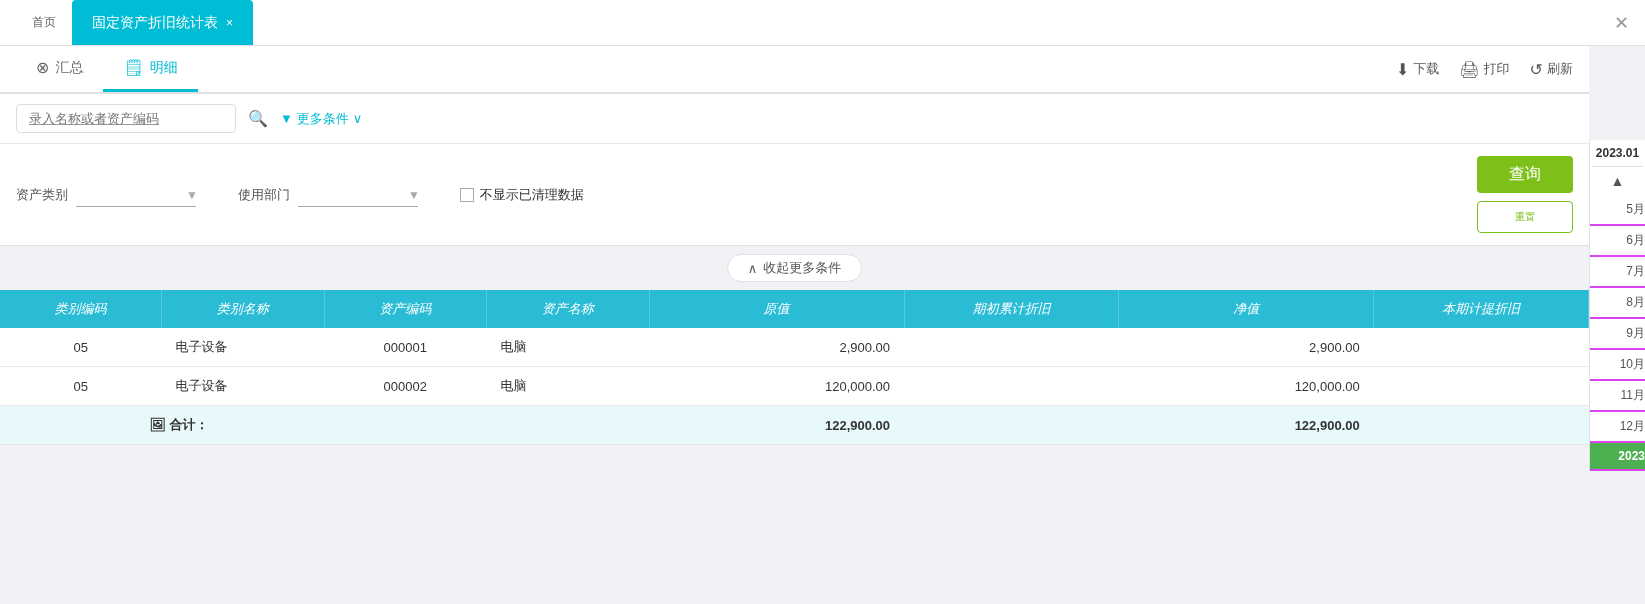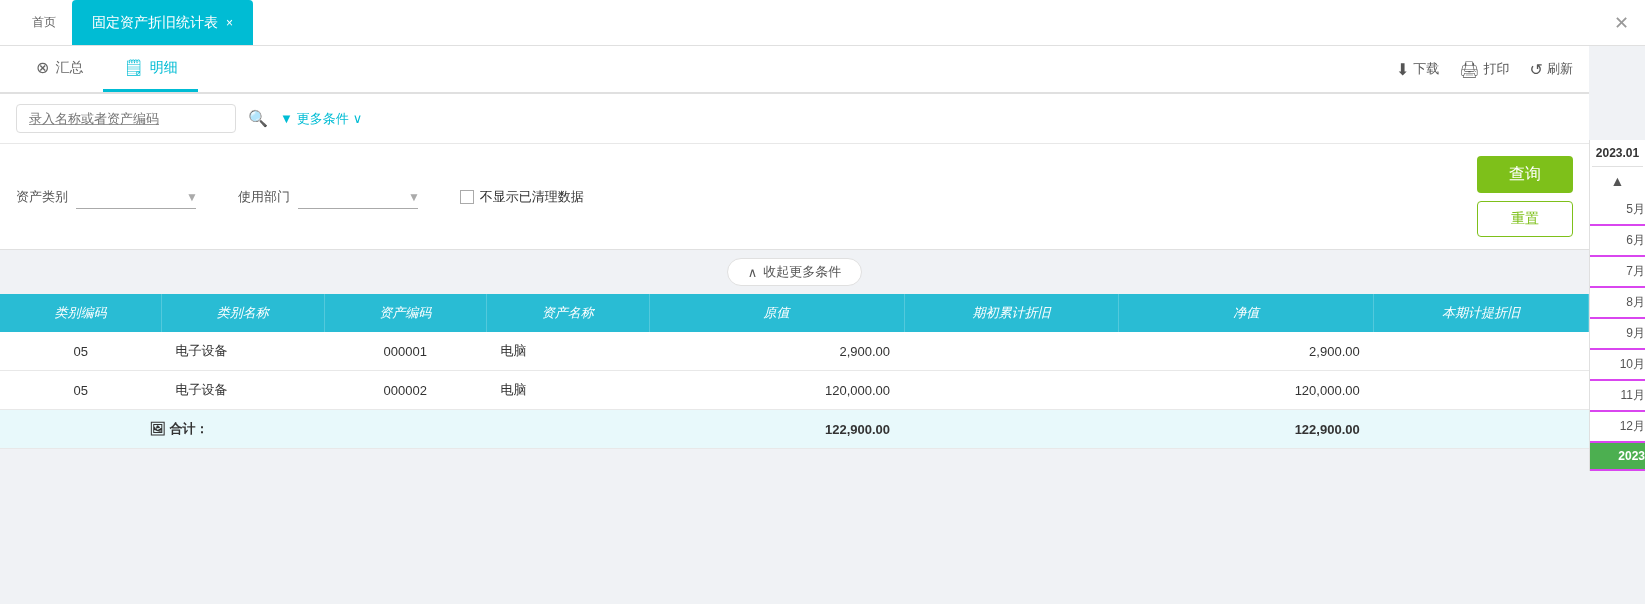--- a/index.html
+++ b/index.html
@@ -29,21 +29,21 @@
     
     .filter-section { background: #fff; padding: 12px 16px; border-bottom: 1px solid #e0e0e0; }
     .filter-row { display: flex; align-items: center; gap: 40px; }
     .filter-item { display: flex; align-items: center; gap: 8px; }
     .filter-label { font-size: 13px; color: #555; white-space: nowrap; }
     .filter-select { border: none; border-bottom: 1px solid #aaa; padding: 4px 24px 4px 4px; font-size: 13px; min-width: 120px; background: transparent; cursor: pointer; appearance: none; color: #333; outline: none; }
     .filter-arrow { color: #aaa; font-size: 12px; margin-left: -18px; pointer-events: none; }
     .checkbox-item { display: flex; align-items: center; gap: 6px; }
     .checkbox-box { width: 14px; height: 14px; border: 1px solid #aaa; display: inline-block; cursor: pointer; }
     .btn-query { background: #7ec01a; color: #fff; border: none; padding: 8px 32px; font-size: 16px; border-radius: 4px; cursor: pointer; white-space: nowrap; }
-    .btn-reset { background: #fff; color: #7ec01a; border: 1px solid #7ec01a; padding: 8px 32px; font-size: 14px; border-radius: 4px; cursor: pointer; white-space: nowrap; margin-top: 8px; }
+    .btn-reset { background: #fff; color: #7ec01a; border: 1px solid #7ec01a; padding: 8px 32px; font-size: 10px; border-radius: 4px; cursor: pointer; white-space: nowrap; margin-top: 8px; }
     .filter-buttons { display: flex; flex-direction: column; margin-left: auto; gap: 0; }
 
     
     .collapse-bar { display: flex; justify-content: center; padding: 8px 0; }
     .collapse-btn { background: #fff; border: 1px solid #e0e0e0; border-radius: 20px; padding: 4px 20px; font-size: 13px; color: #555; cursor: pointer; display: flex; align-items: center; gap: 6px; }
 
     
     .table-container { background: #fff; overflow-x: auto; }
     table { width: 100%; border-collapse: collapse; }
     thead tr { background: #29bcd4; color: #fff; font-style: italic; }

